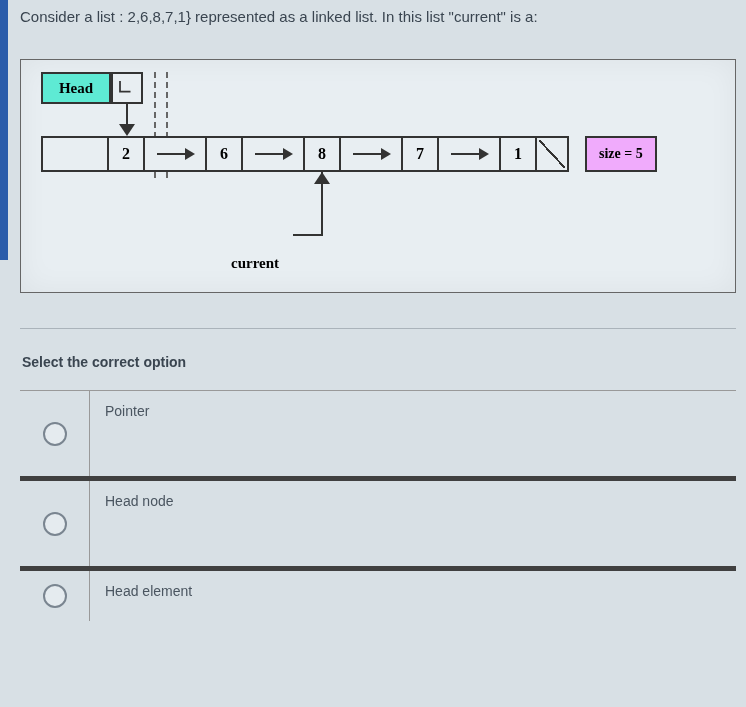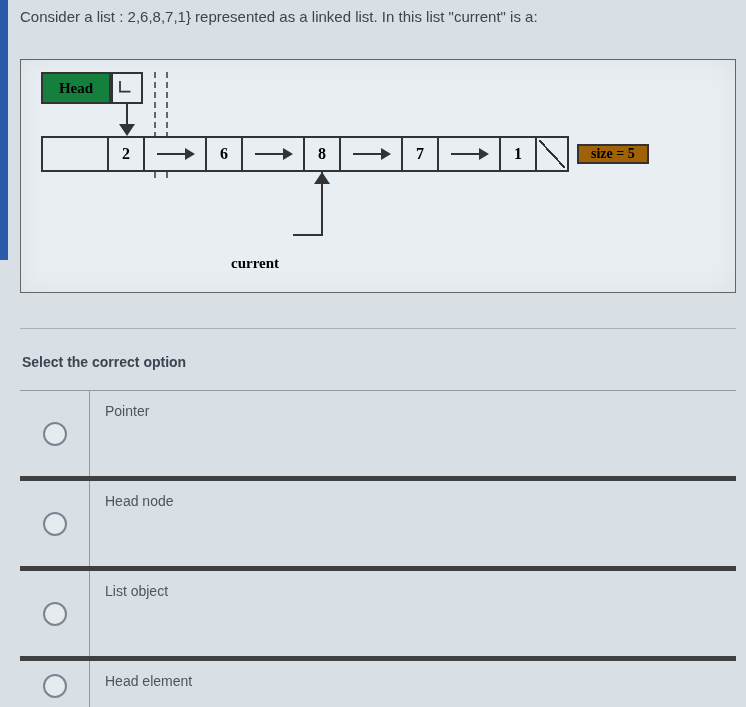--- a/index.html
+++ b/index.html
@@ -45,21 +45,21 @@
       top: 0;
       width: 70px;
       height: 32px;
       border: 2px solid #333;
       display: flex;
       align-items: center;
       justify-content: center;
       font-weight: bold;
       font-size: 15px;
       font-family: "Times New Roman", serif;
-      background: #15803d;
+      background: #5eead4;
     }
     .head-arrow-cell {
       position: absolute;
       left: 80px;
       top: 0;
       width: 32px;
       height: 32px;
       border: 2px solid #333;
       display: flex;
       align-items: center;
@@ -133,30 +133,30 @@
     .node-slash::after {
       content: '';
       position: absolute;
       left: 2px;
       top: 2px;
       right: 2px;
       bottom: 2px;
       background: linear-gradient(to top right, transparent calc(50% - 1px), #333 calc(50% - 1px), #333 calc(50% + 1px), transparent calc(50% + 1px));
     }
     .size-box {
-      height: 20px;
+      height: 36px;
       border: 2px solid #333;
       display: flex;
       align-items: center;
       justify-content: center;
       font-weight: bold;
       font-size: 14px;
       font-family: "Times New Roman", serif;
-      background: #a16207;
-      margin-left: 8px;
+      background: #f0abfc;
+      margin-left: 16px;
       padding: 0 12px;
     }
     .dashed-v1 {
       position: absolute;
       left: 123px;
       top: 0;
       height: 106px;
       border-left: 2px dashed #666;
     }
     .dashed-v2 {
@@ -325,22 +325,16 @@
     <div class="option-row">
       <div class="option-radio-cell">
           <div class="radio-circle"></div>
         </div>
       <div class="option-text-cell">Head node</div>
     </div>
     <div class="option-row">
       <div class="option-radio-cell">
           <div class="radio-circle"></div>
         </div>
-      <div class="option-text-cell">List object</div>
-    </div>
-    <div class="option-row">
-      <div class="option-radio-cell">
-          <div class="radio-circle"></div>
-        </div>
       <div class="option-text-cell">Head element</div>
     </div>
   </div>
 </div>
 
 </body></html>

